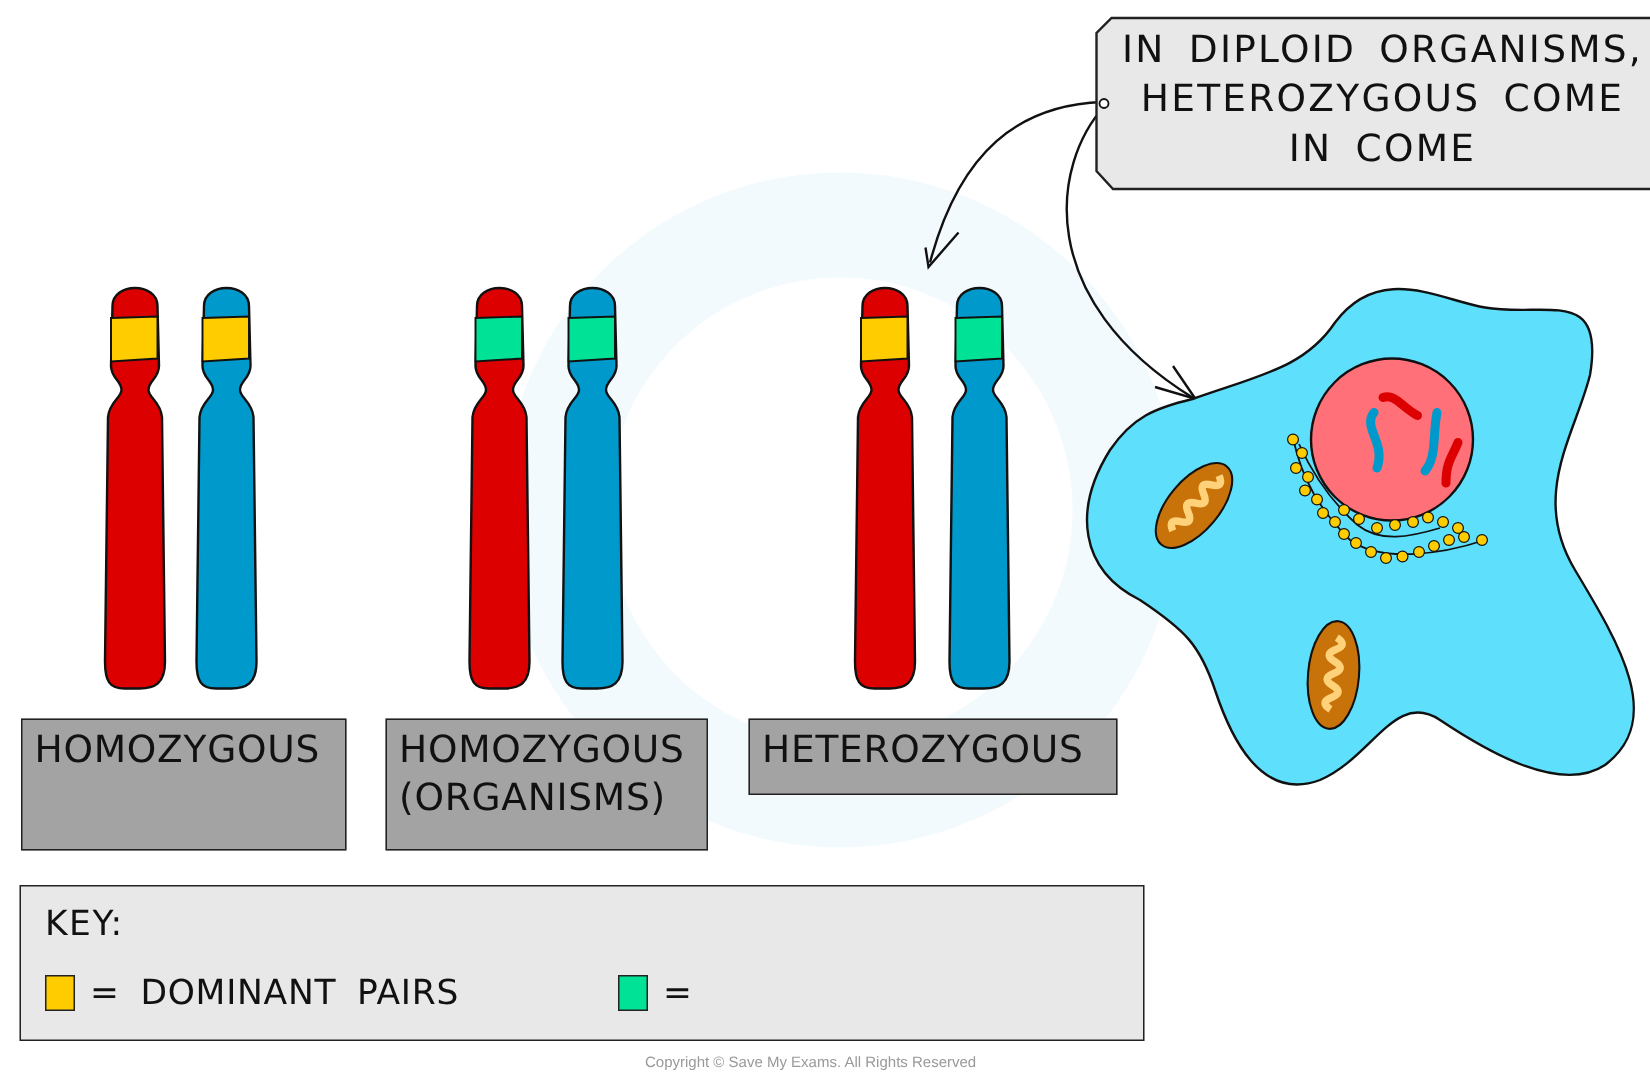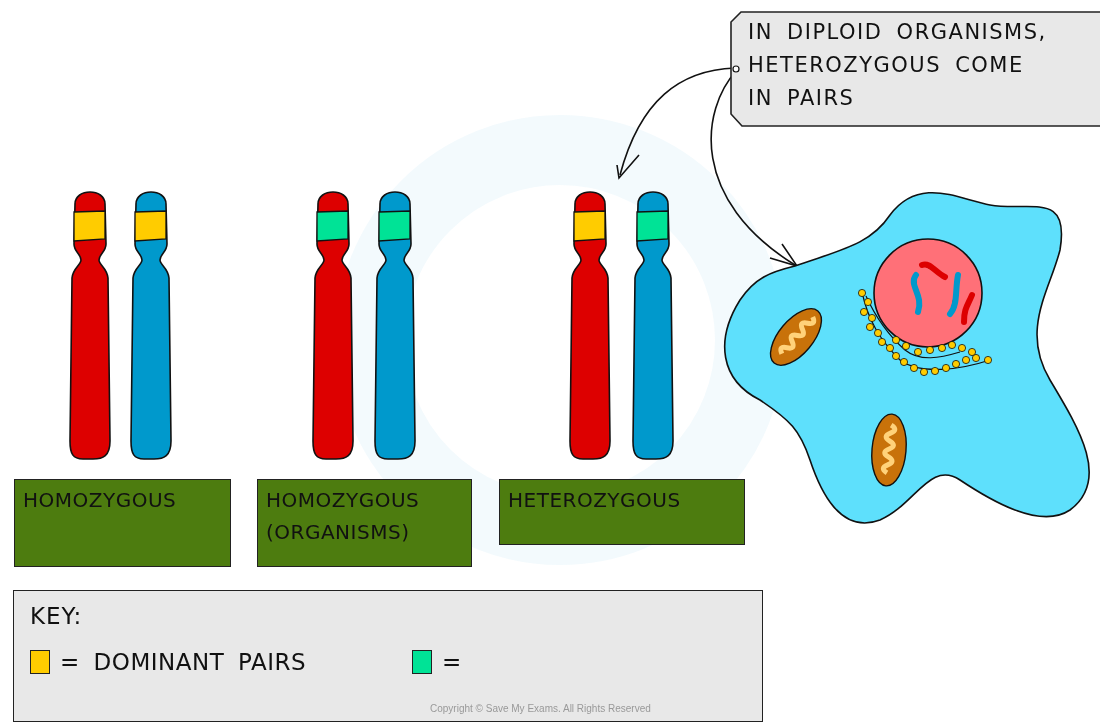--- a/index.html
+++ b/index.html
@@ -1,25 +1,25 @@
 <!DOCTYPE html>
 <html><head>
 <meta charset="utf-8">
 <style>
   html, body { margin: 0; padding: 0; background: #ffffff; }
   body { width: 1100px; height: 722px; position: relative; overflow: hidden;
          font-family: "DejaVu Sans", sans-serif; color: #111; }
   .stage { position: absolute; left: 0; top: 0; width: 1100px; height: 722px; }
   svg { position: absolute; left: 0; top: 0; }
-  .label-box { position: absolute; background: #4d7c0f; border: 1.5px solid #222;
-               font-size: 20px; line-height: 32px; padding: 4px 8px; box-sizing: border-box;
+  .label-box { position: absolute; background: #a3a3a3; border: 1.5px solid #222;
+               font-size: 25px; line-height: 32px; padding: 4px 8px; box-sizing: border-box;
                letter-spacing: 0.5px; }
-  .callout-text { position: absolute; left: 748px; top: 16px; font-size: 21px; line-height: 33px;
-                  letter-spacing: 1.5px; word-spacing: 6px; }
-  .key-box { position: absolute; left: 13px; top: 590px; width: 750px; height: 132px;
+  .callout-text { position: absolute; left: 748px; top: 16px; font-size: 25px; line-height: 33px;
+                  letter-spacing: 1.5px; word-spacing: 6px; text-align: center; }
+  .key-box { position: absolute; left: 13px; top: 590px; width: 750px; height: 104px;
              background: #e8e8e8; border: 1.5px solid #222; box-sizing: border-box; }
   .key-title { position: absolute; left: 16px; top: 12px; font-size: 23px; letter-spacing: 1px; }
   .key-item { position: absolute; top: 58px; font-size: 23px; display: flex; align-items: center;
               letter-spacing: 0.5px; word-spacing: 6px; }
   .swatch { width: 18px; height: 22px; border: 1.5px solid #222; margin-right: 10px; display: inline-block; }
   .copyright { position: absolute; left: 430px; top: 703px; font-size: 10px; color: #999;
                font-family: "Liberation Sans", sans-serif; }
 </style>
 </head>
 <body>
@@ -131,31 +131,31 @@
       <g transform="rotate(-85 889 450)">
         <ellipse cx="889" cy="450" rx="36" ry="17" fill="#c8720a" stroke="#111" stroke-width="1.4"></ellipse>
         <path d="M866,450 q4,-8 8,0 t8,0 t8,0 t8,0 t8,0 t8,0" fill="none" stroke="#ffd27a" stroke-width="5"></path>
       </g>
     </g>
   </svg>
 
   <div class="callout-text">
     <div>IN DIPLOID ORGANISMS,</div>
     <div>HETEROZYGOUS COME</div>
-    <div>IN PAIRS</div>
+    <div>IN COME</div>
   </div>
 
   <div class="label-box" style="left:14px; top:479px; width:217px; height:88px;">
     <div>HOMOZYGOUS</div>
   </div>
   <div class="label-box" style="left:257px; top:479px; width:215px; height:88px;">
     <div>HOMOZYGOUS</div>
     <div>(ORGANISMS)</div>
   </div>
-  <div class="label-box" style="left:499px; top:479px; width:246px; height:66px; ">
+  <div class="label-box" style="left:499px; top:479px; width:246px; height:51px; ">
     <div>HETEROZYGOUS</div>
   </div>
 
   <div class="key-box">
     <div class="key-title">KEY:</div>
     <div class="key-item" style="left:16px;">
       <span class="swatch" style="background:#ffcc00"></span>
       <span>=</span>&nbsp;<span>DOMINANT PAIRS</span>
     </div>
     <div class="key-item" style="left:398px;">

